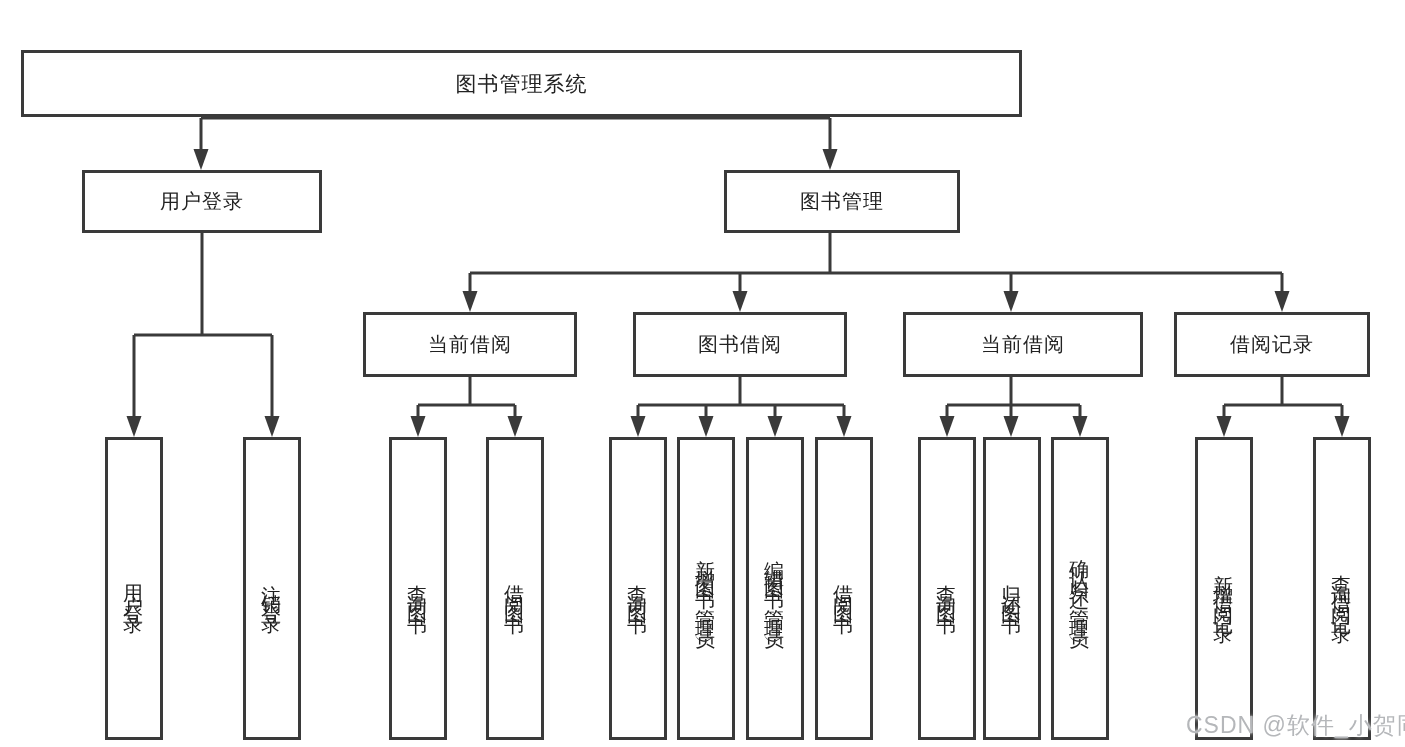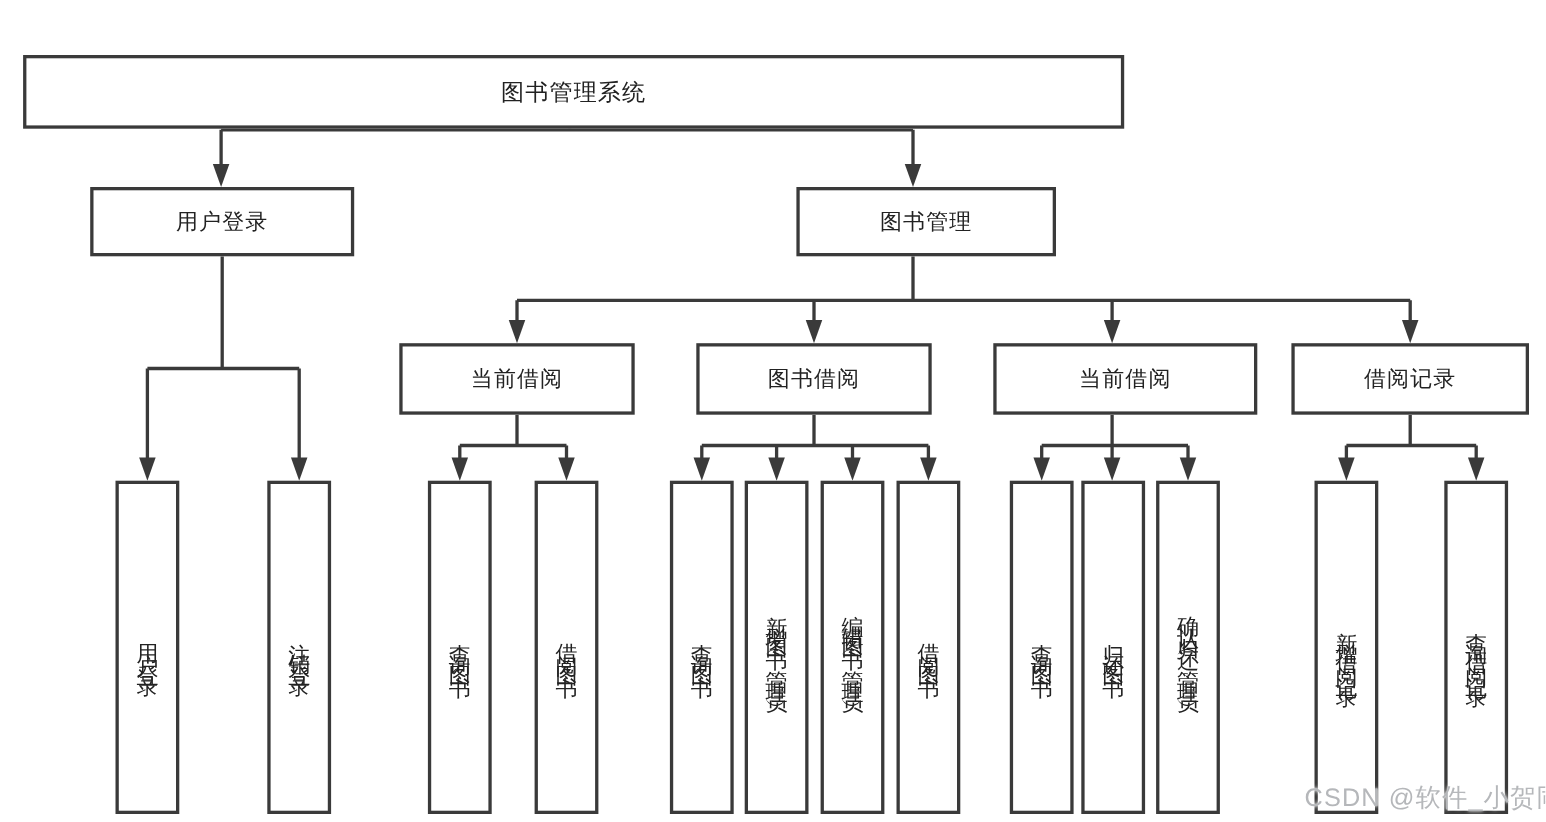--- a/index.html
+++ b/index.html
@@ -125,21 +125,21 @@
   </svg>
 
   <div class="box hbox root-box" style="left:21px; top:14px; width:1001px; height:67px;margin-top:36px;">图书管理系统</div>
 
   <div class="box hbox" style="left:82px; top:170px; width:240px; height:63px;">用户登录</div>
   <div class="box hbox" style="left:712px; top:170px; width:236px; height:63px;margin-left:12px;">图书管理</div>
 
   <div class="box hbox" style="left:363px; top:312px; width:214px; height:65px;">当前借阅</div>
   <div class="box hbox" style="left:633px; top:312px; width:214px; height:65px;">图书借阅</div>
   <div class="box hbox" style="left:903px; top:312px; width:240px; height:65px;">当前借阅</div>
-  <div class="box hbox" style="left:1174px; top:312px; width:216px; height:65px;">借阅记录</div>
+  <div class="box hbox" style="left:1174px; top:312px; width:196px; height:65px;">借阅记录</div>
 
   <div class="box vbox" style="left:105px;">用户登录</div>
   <div class="box vbox" style="left:243px;">注销登录</div>
 
   <div class="box vbox" style="left:389px;">查询图书</div>
   <div class="box vbox" style="left:486px;">借阅图书</div>
 
   <div class="box vbox" style="left:609px;">查询图书</div>
   <div class="box vbox" style="left:677px;">新增图书（管理员）</div>
   <div class="box vbox" style="left:746px;">编辑图书（管理员）</div>

